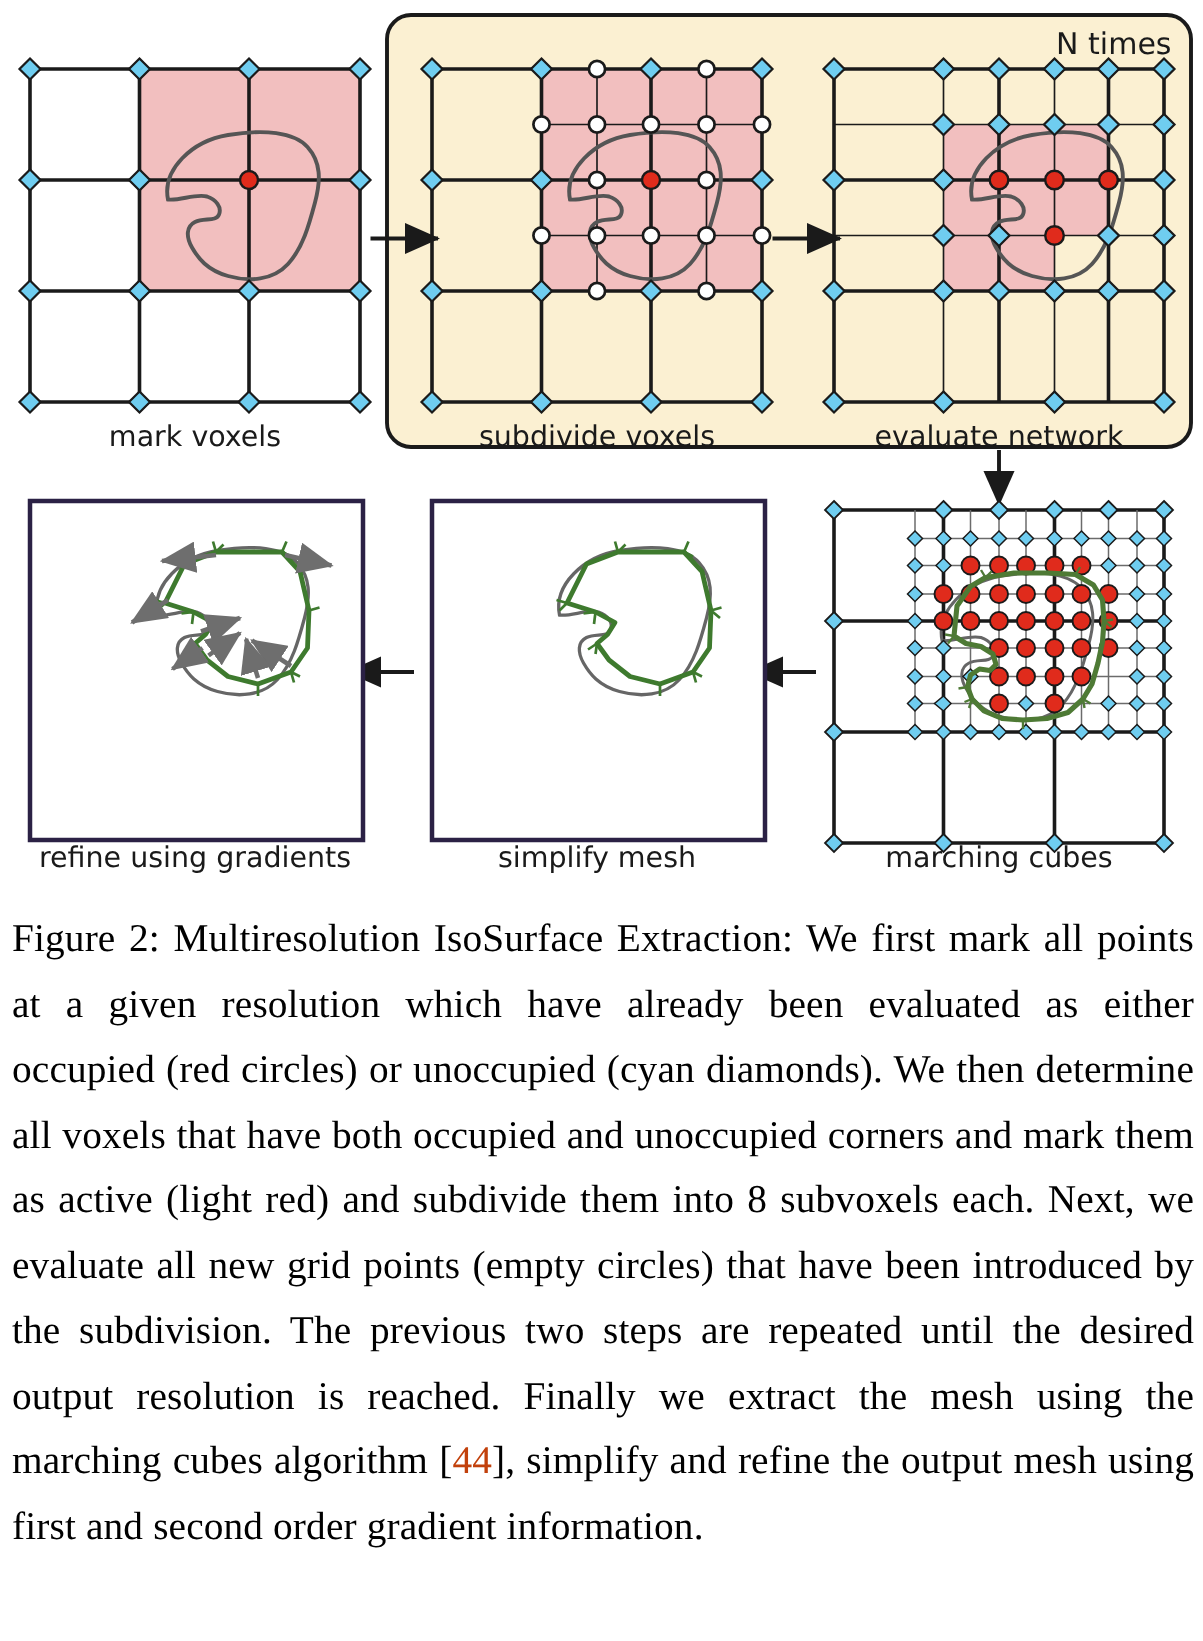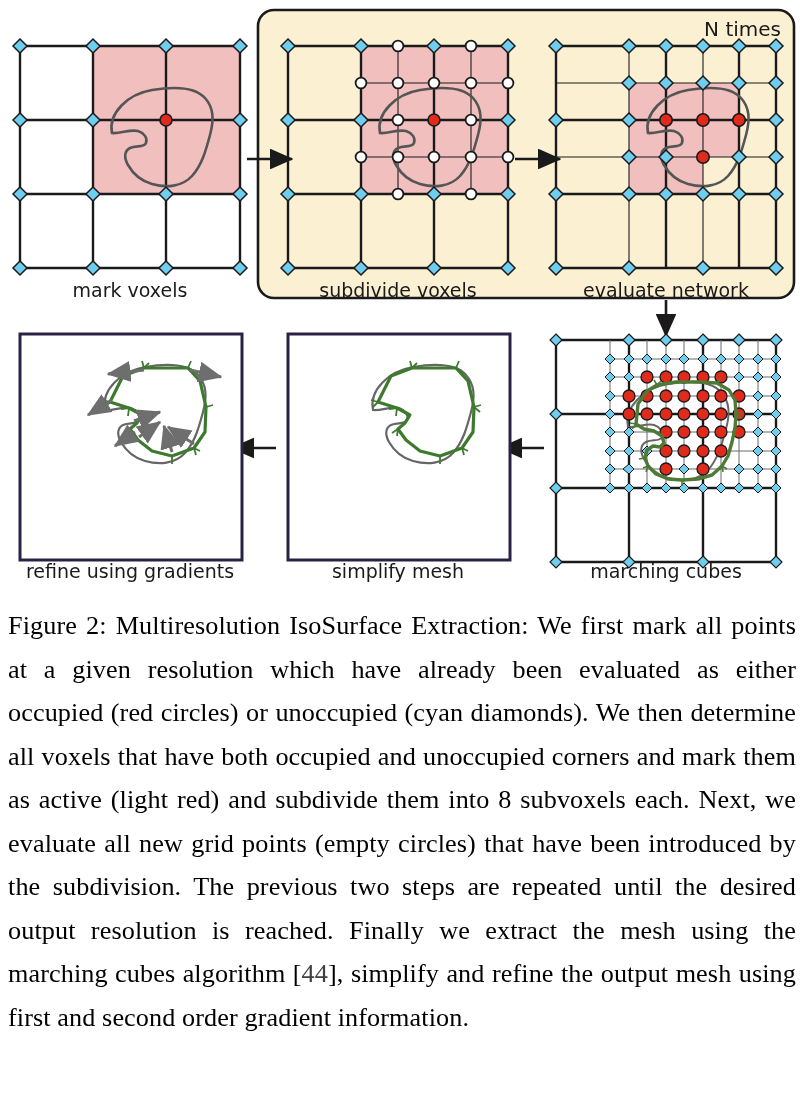--- a/index.html
+++ b/index.html
@@ -45,21 +45,21 @@
     line-height: 43.5px;
     text-align: justify;
     text-justify: inter-word;
     color: #000000;
     letter-spacing: 0.1px;
   }
   #caption b {
     font-weight: normal;
   }
   .cite {
-    color: #404040;
+    color: #c2410c;
   }
 </style>
 </head>
 <body>
 
 <div id="figure-area">
 <svg id="figure-svg" width="802" height="600" viewBox="0 0 802 600" xmlns="http://www.w3.org/2000/svg">
   <defs>
     <marker id="arrowhead" markerWidth="9" markerHeight="8" refX="8.5" refY="4" orient="auto">
       <path d="M0,0 L9,4 L0,8 Z" fill="#1a1a1a"></path>

